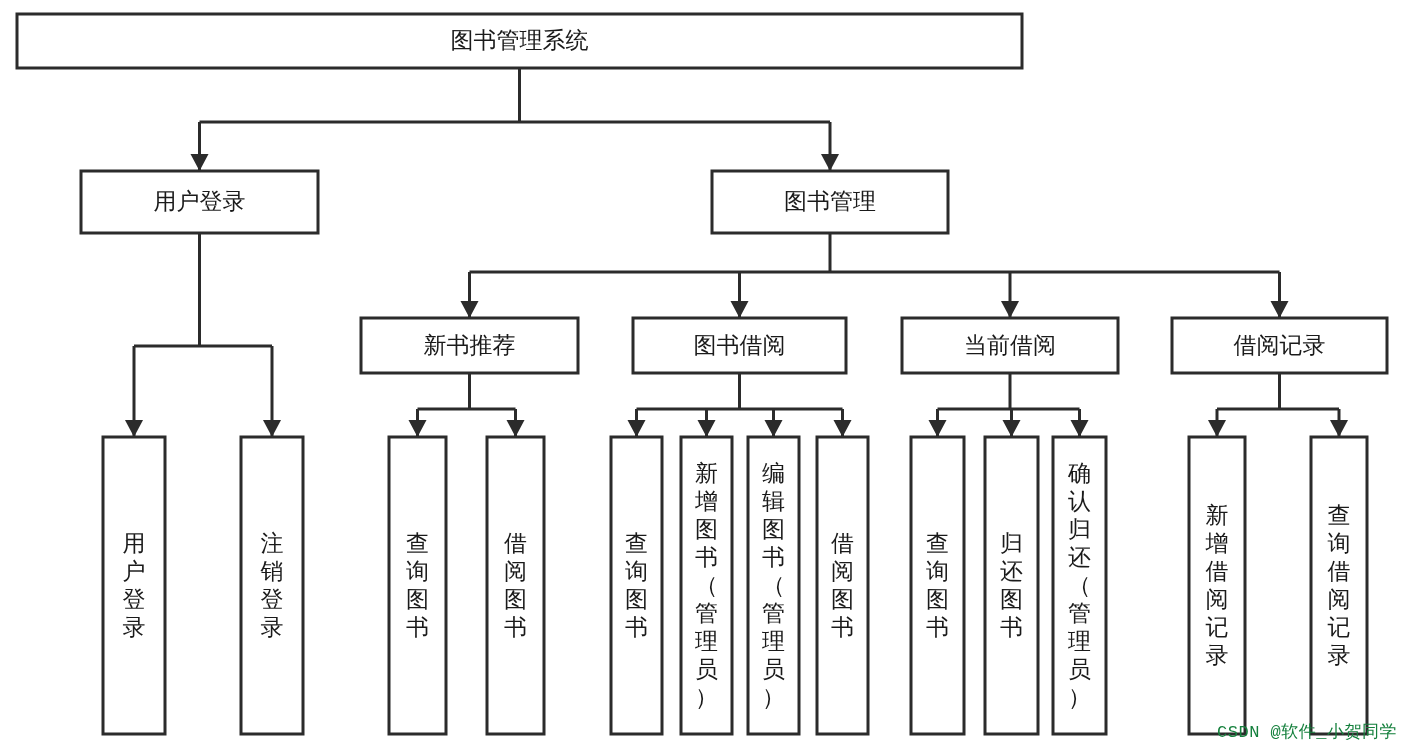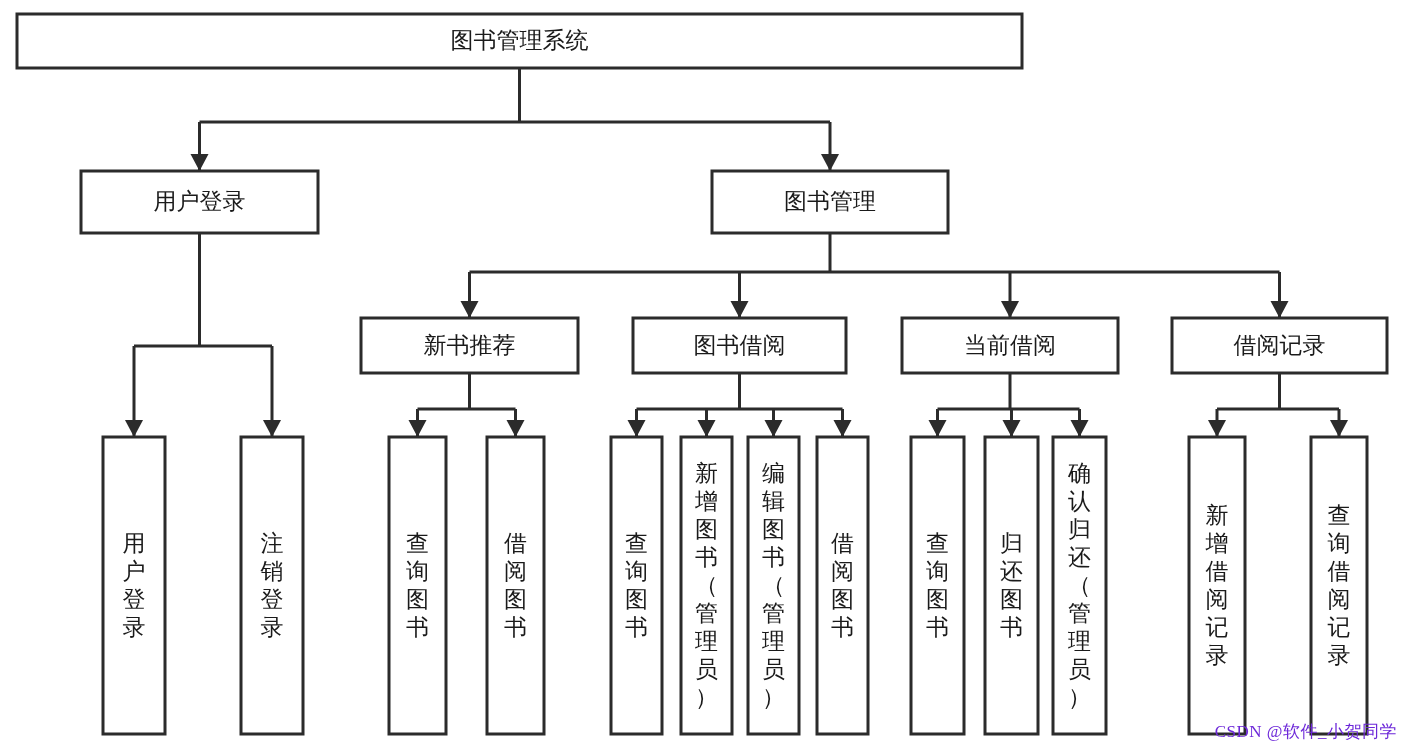--- a/index.html
+++ b/index.html
@@ -45,23 +45,23 @@
     fill: none;
   }
   .arrow-head {
     fill: #2b2b2b;
     stroke: none;
   }
   .watermark {
     position: absolute;
     right: 8px;
     bottom: 4px;
-    font-family: Liberation Serif, serif;
+    font-family: Liberation Mono, monospace;
     font-size: 17px;
-    color: #6d28d9;
+    color: #15803d;
     white-space: nowrap;
     letter-spacing: 0.5px;
   }
 </style>
 </head>
 <body>
 
 <svg id="canvas" viewBox="0 0 1405 747">
   <g id="connectors">
       <line x1="519.5" y1="68" x2="519.5" y2="122" class="connector"></line>

